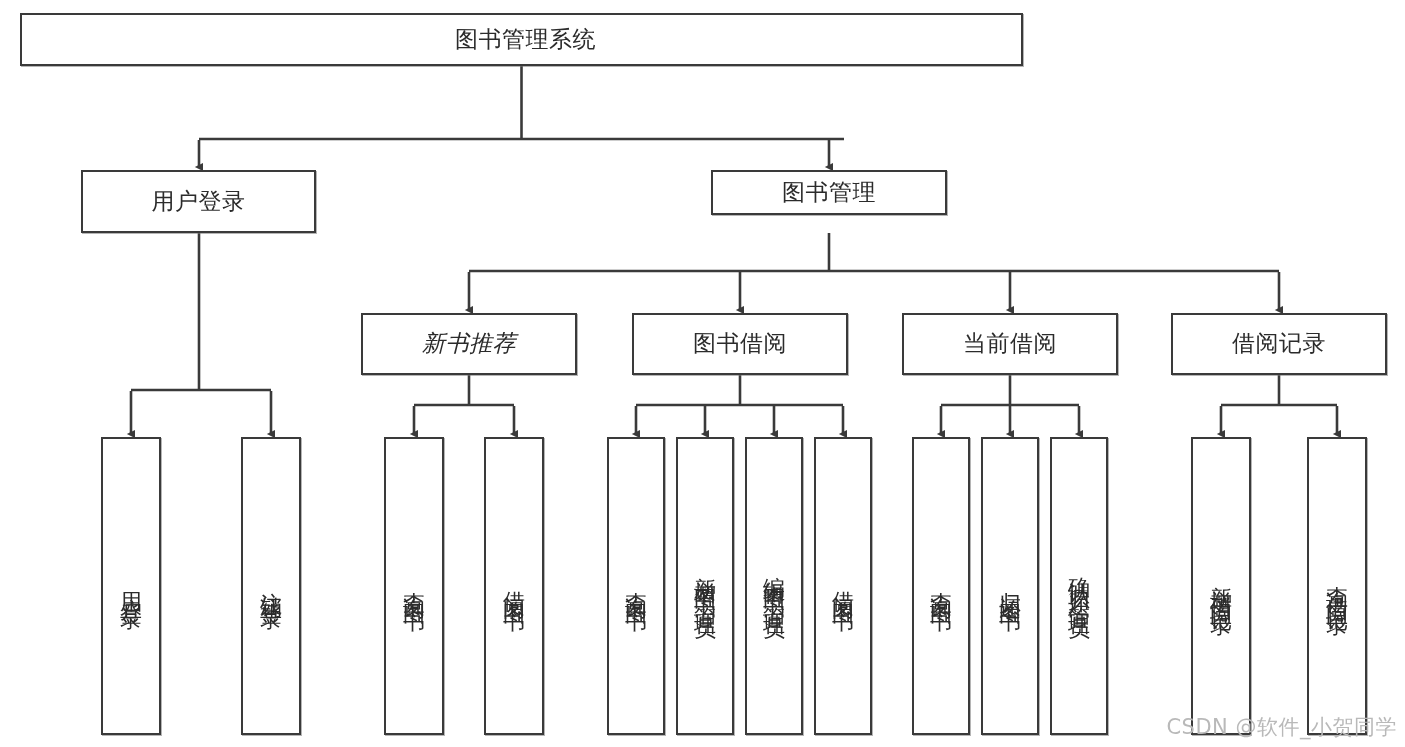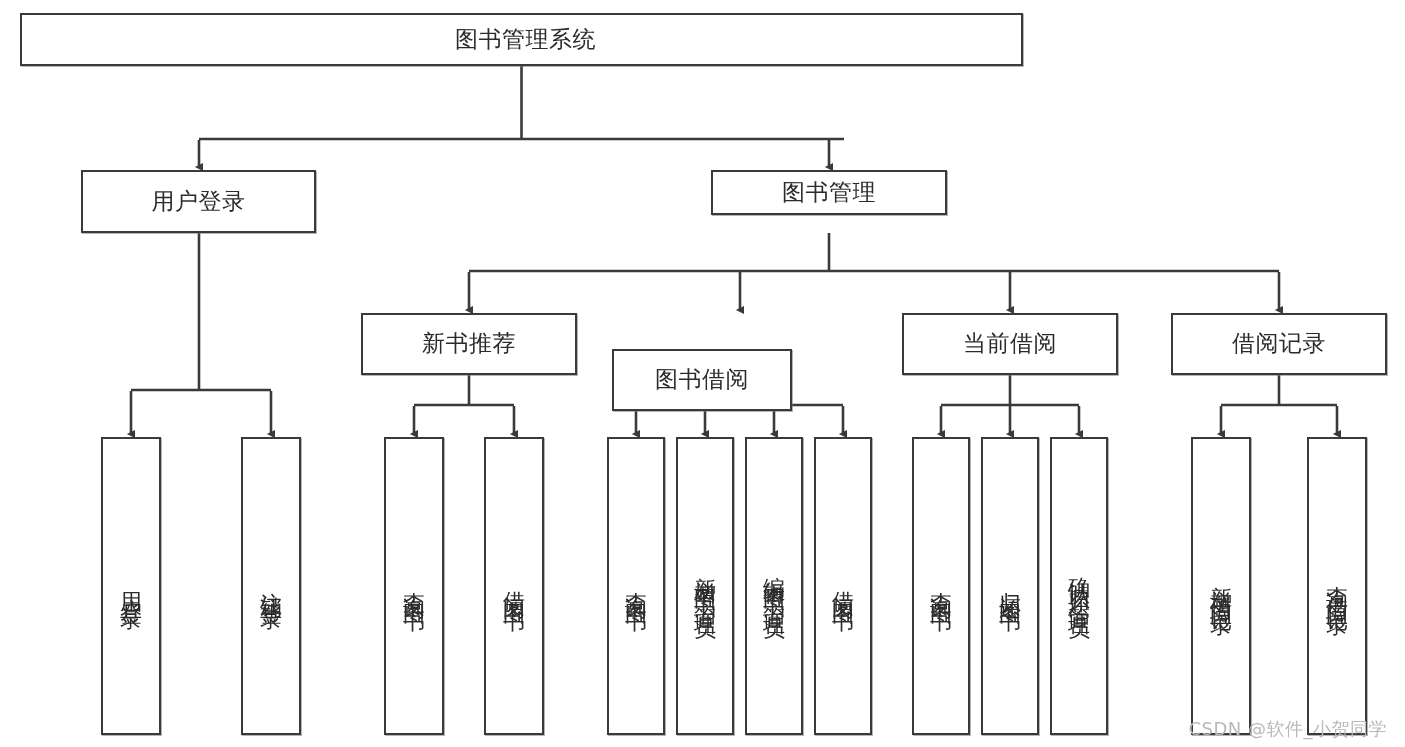--- a/index.html
+++ b/index.html
@@ -61,23 +61,23 @@
     writing-mode: vertical-rl;
     text-orientation: upright;
     font-size: 22px;
     line-height: 1.0;
     letter-spacing: 6px;
     max-height: 100%;
     text-align: center;
   }
   #watermark {
     position: absolute;
-    right: 18px;
+    right: 8px;
     bottom: 6px;
-    font-size: 18px;
+    font-size: 21px;
     color: #b9b9b9;
     letter-spacing: 0.5px;
     z-index: 5;
     white-space: pre;
   }
 </style>
 </head>
 <body>
 
 <div id="diagram-root">
@@ -136,24 +136,24 @@
     <span class="node-label">图书管理系统</span>
   </div>
 
   <div class="node horiz" style="left:81px; top:170px; width:235px; height:63px;">
     <span class="node-label">用户登录</span>
   </div>
   <div class="node horiz" style="left:711px; top:170px; width:236px; height:45px;">
     <span class="node-label">图书管理</span>
   </div>
 
-  <div class="node horiz" style="left:361px; top:313px; width:216px; height:62px;">
+  <div class="node horiz" style="left:361px; top:313px; width:216px; height:62px;font-style:italic;">
     <span class="node-label">新书推荐</span>
   </div>
-  <div class="node horiz" style="left:612px; top:313px; width:180px; height:62px;margin-top:36px;">
+  <div class="node horiz" style="left:632px; top:313px; width:216px; height:62px;">
     <span class="node-label">图书借阅</span>
   </div>
   <div class="node horiz" style="left:902px; top:313px; width:216px; height:62px;text-align:center;">
     <span class="node-label">当前借阅</span>
   </div>
   <div class="node horiz" style="left:1171px; top:313px; width:216px; height:62px;font-family:Liberation Serif, serif;">
     <span class="node-label">借阅记录</span>
   </div>
 
   <div class="node vert" style="left:101px; top:437px; width:60px; height:298px;">

